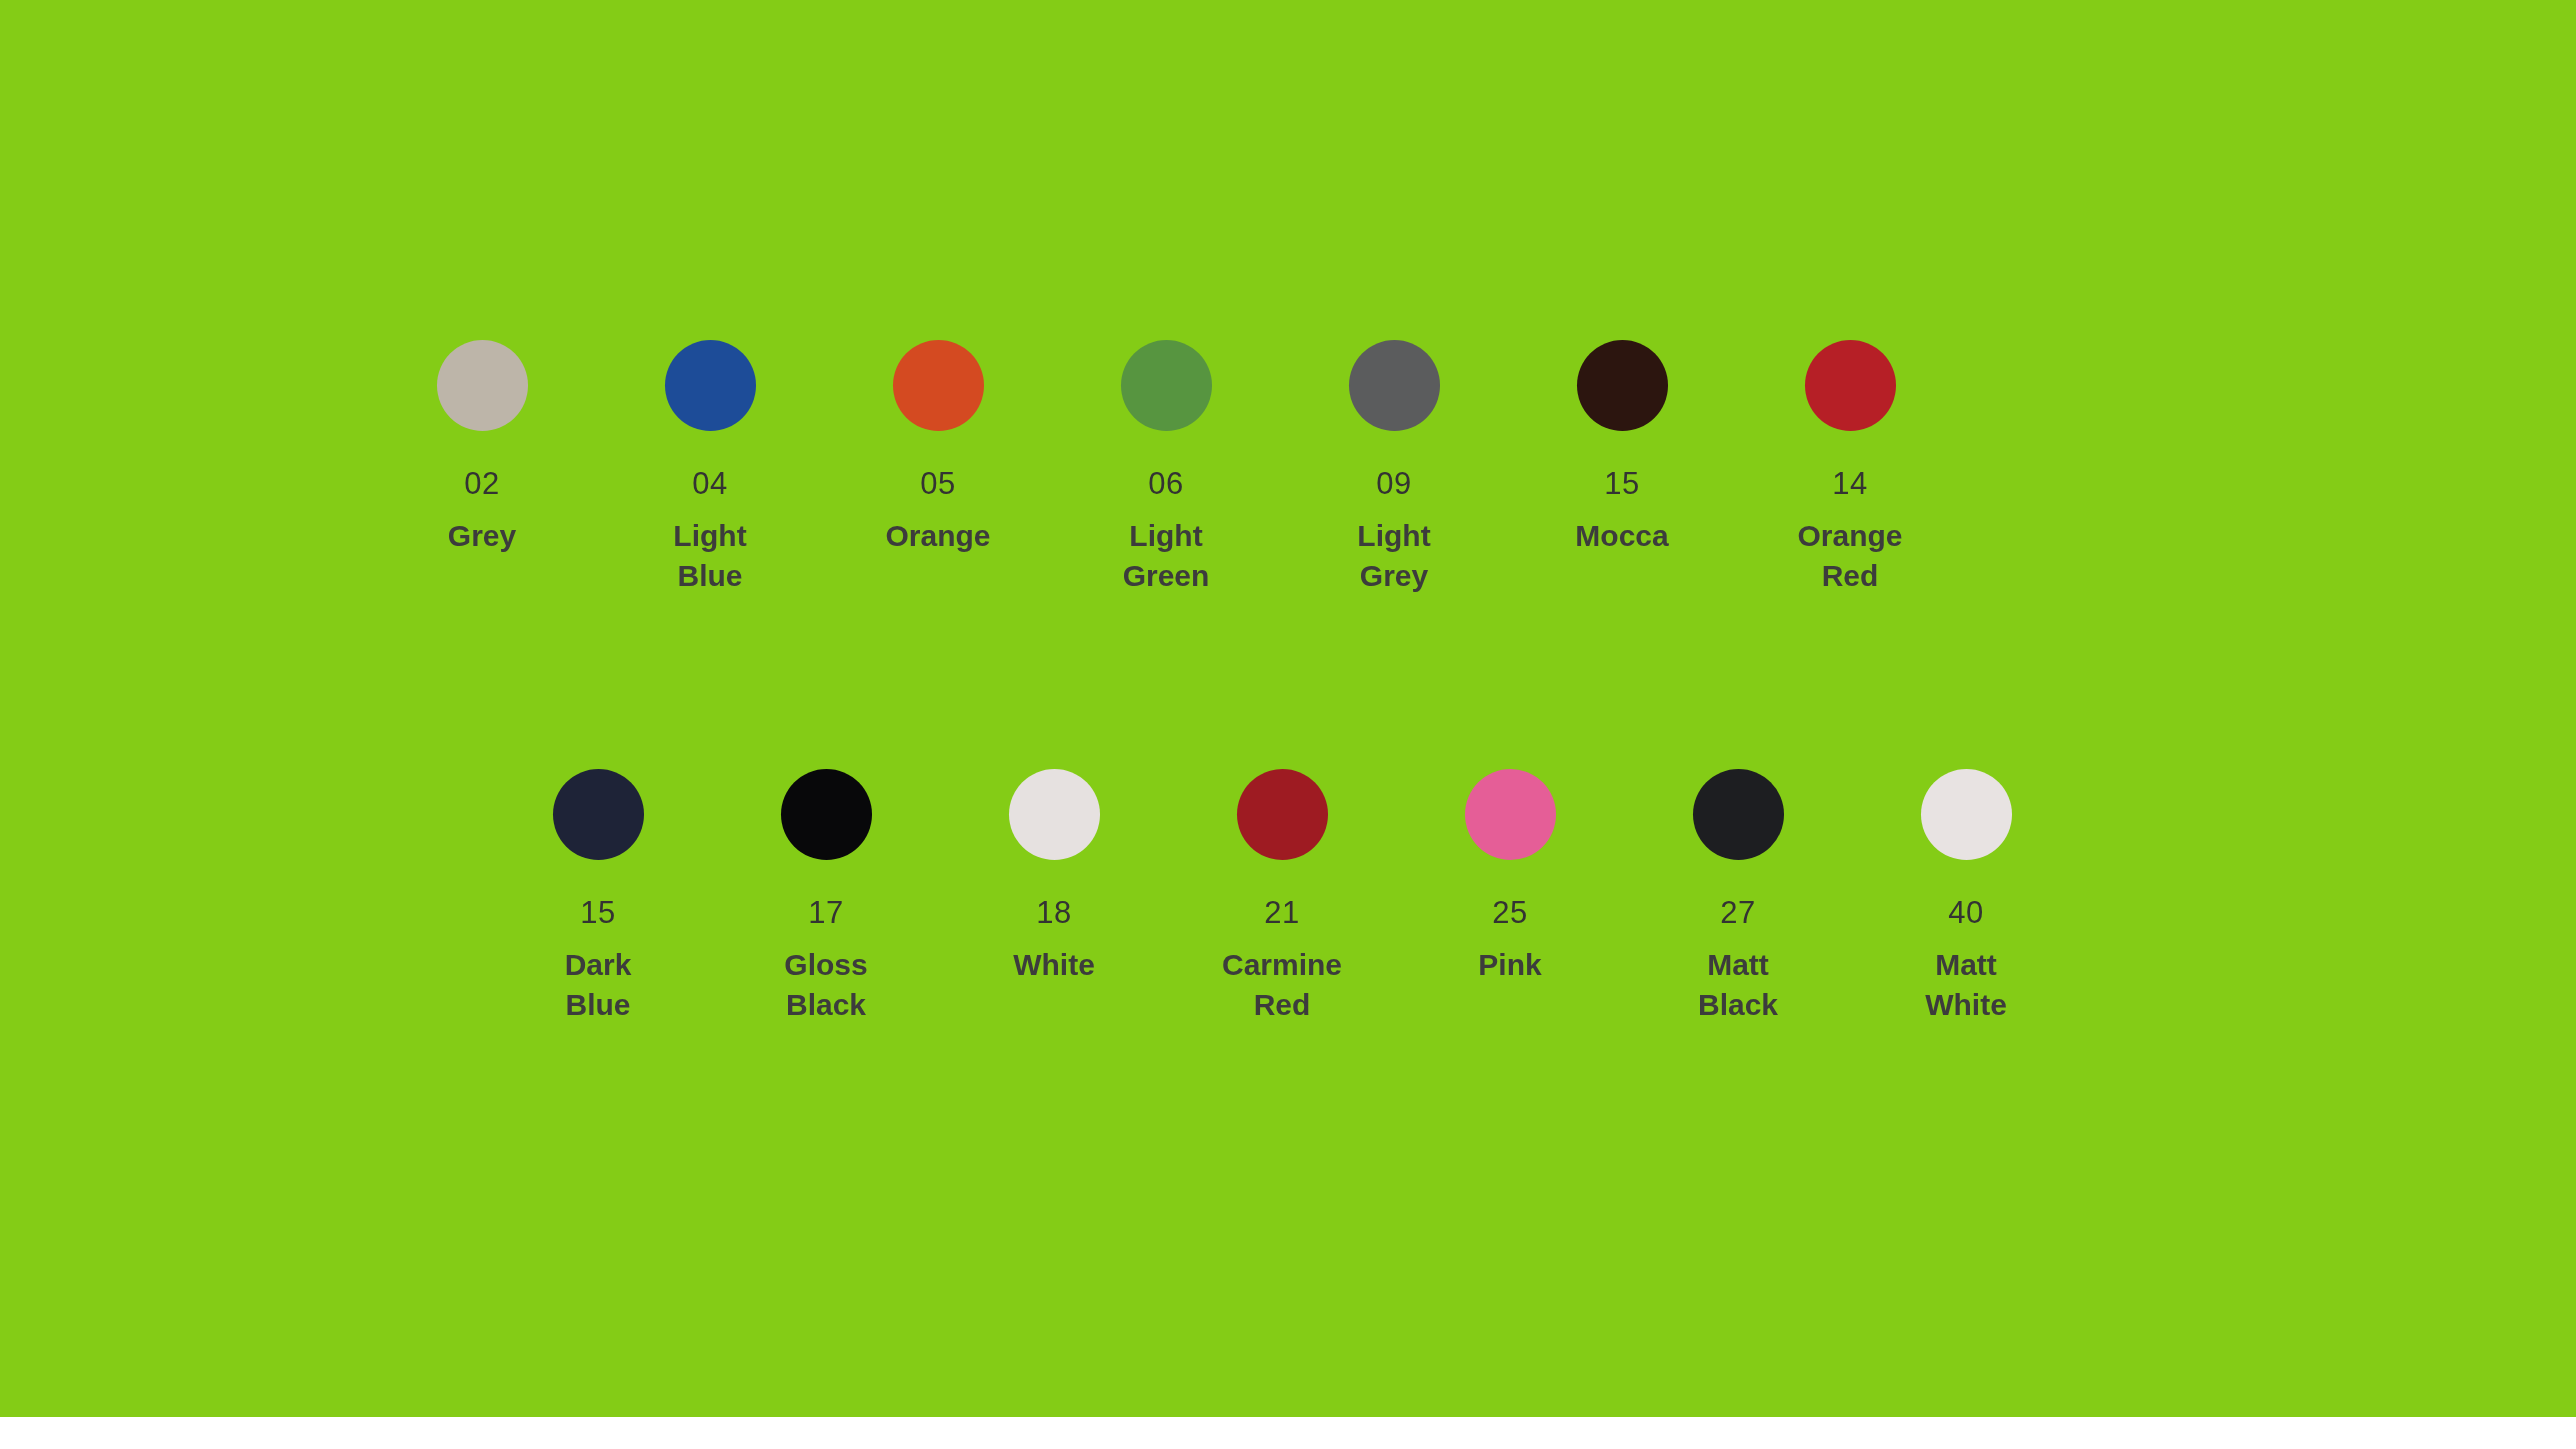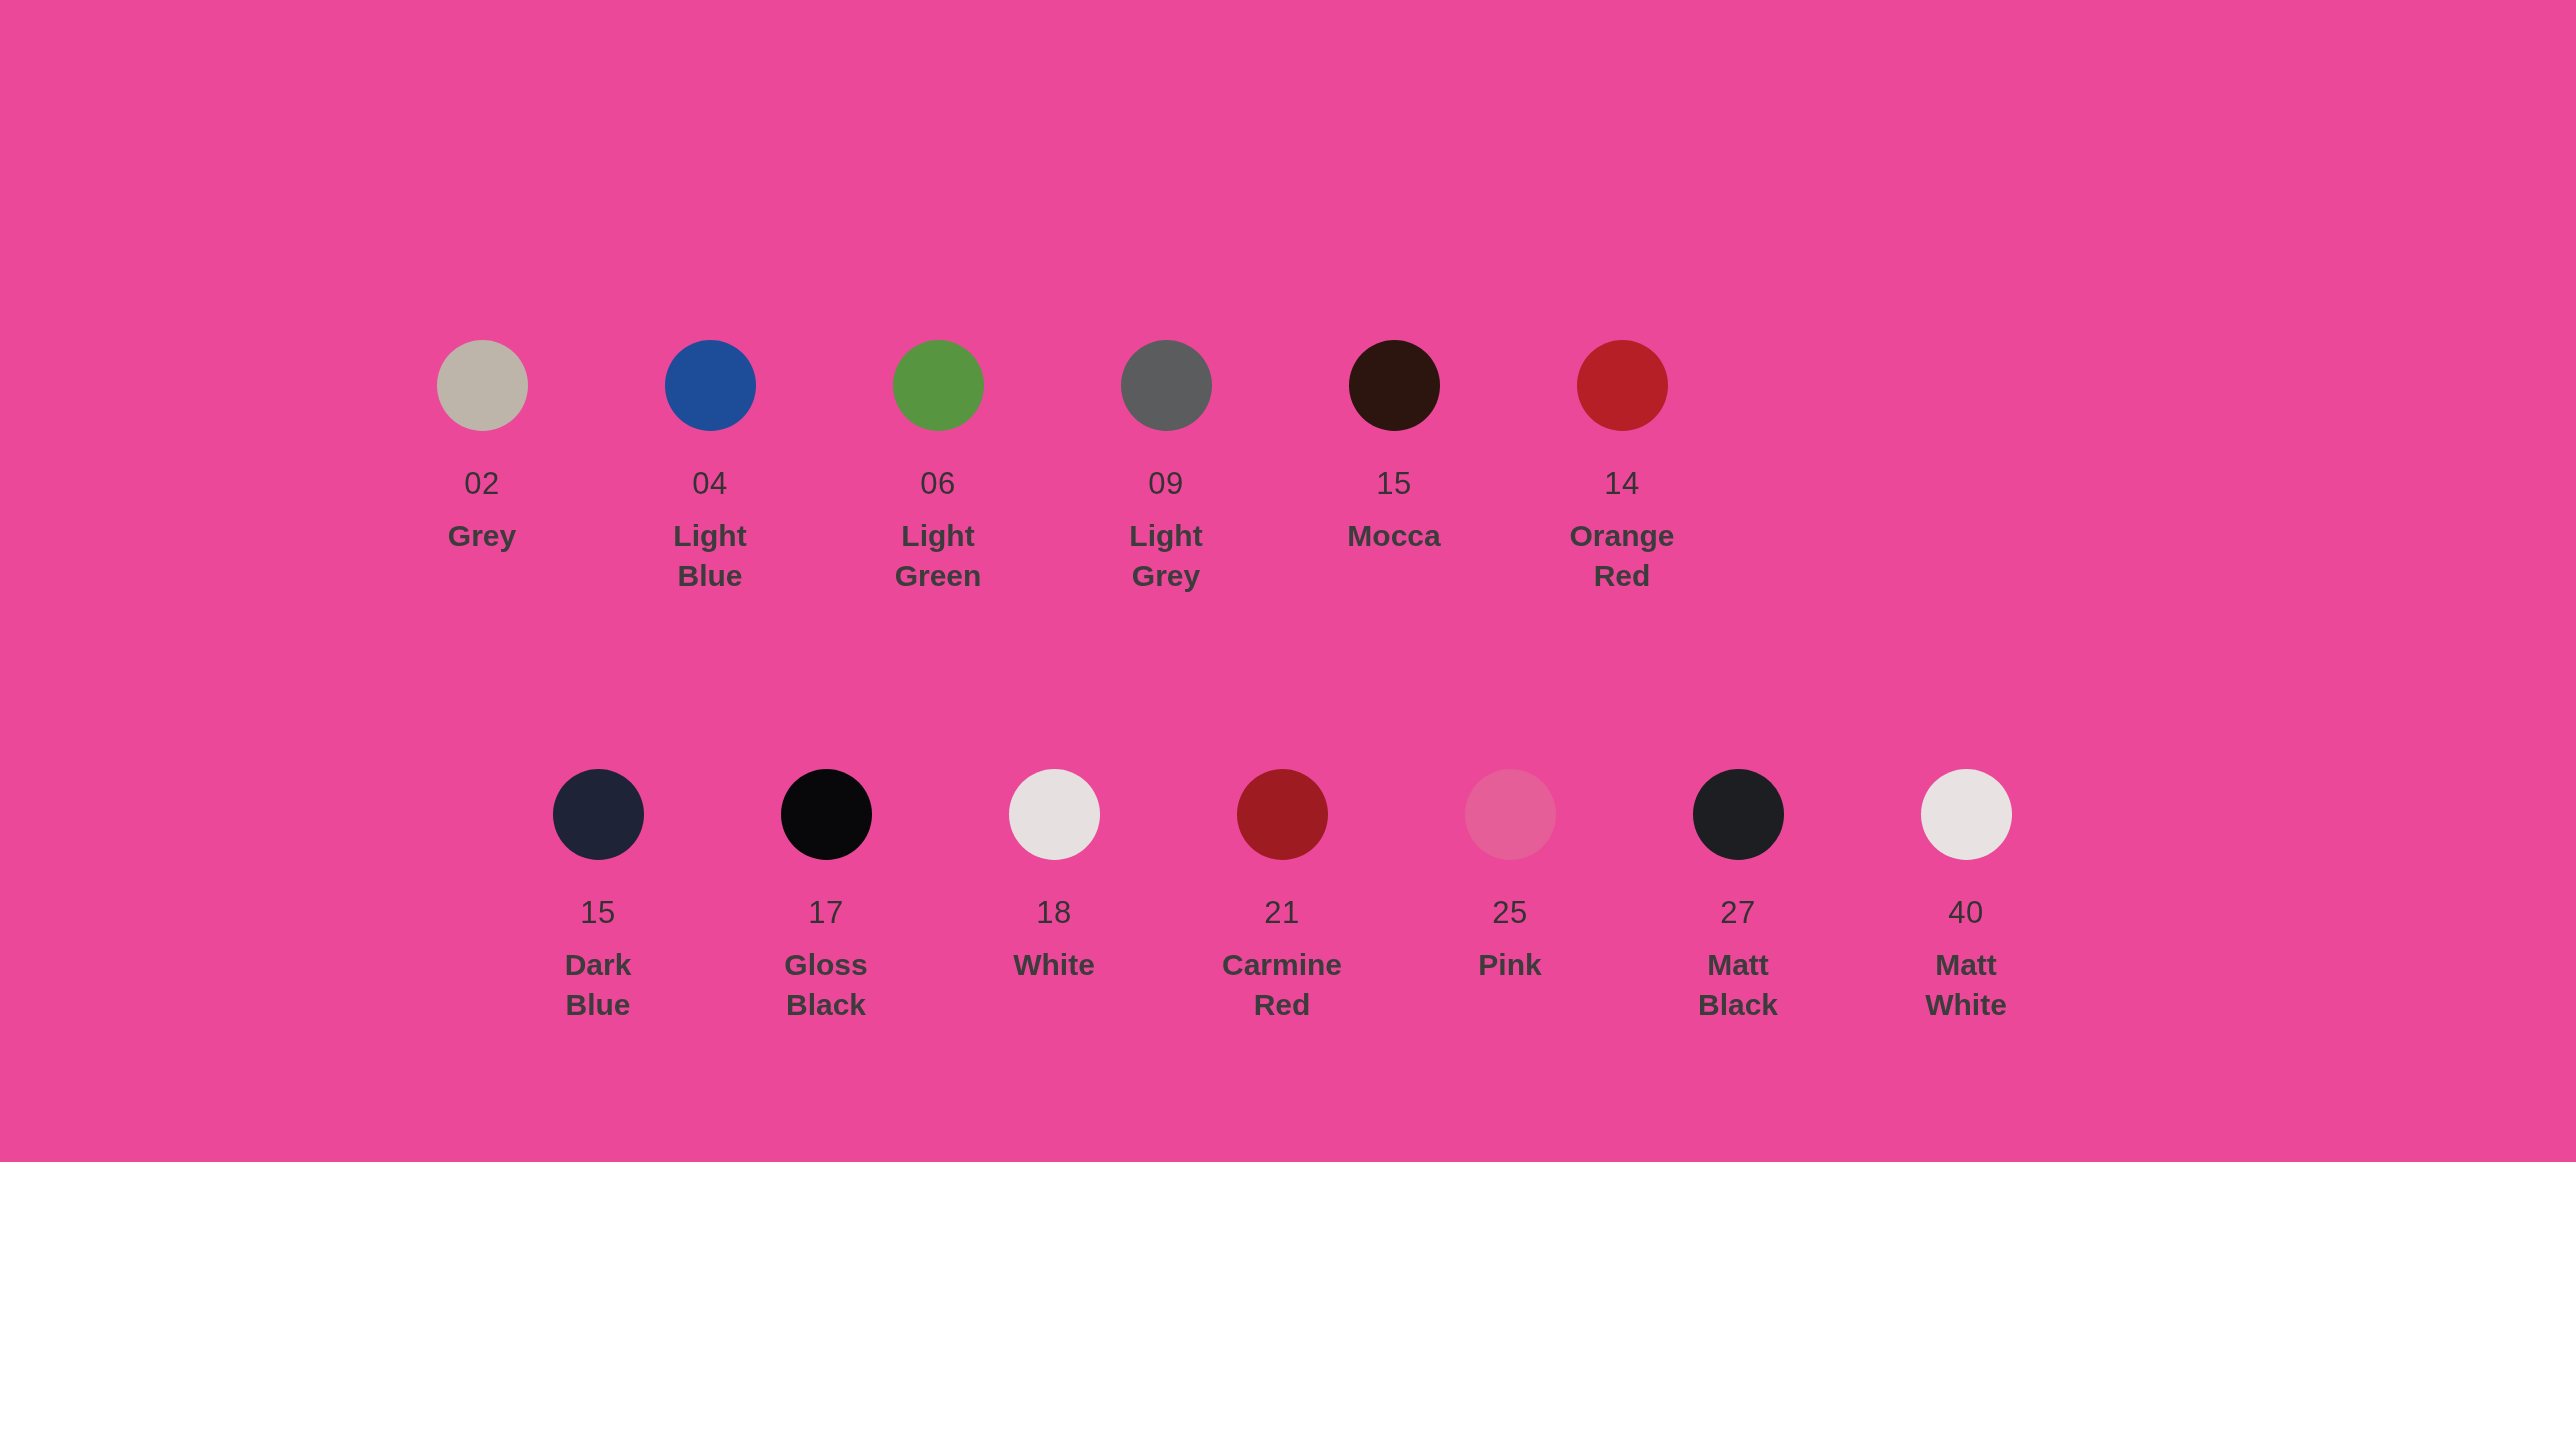--- a/index.html
+++ b/index.html
@@ -13,22 +13,22 @@
     font-family: "Liberation Sans", "DejaVu Sans", sans-serif;
     overflow: hidden;
     position: relative;
   }
 
   #palette-board {
     position: absolute;
     left: 0;
     top: 0;
     width: 2576px;
-    height: 1162px;
-    background: #ec4899;
+    height: 1417px;
+    background: #84cc16;
   }
 
   .swatch-row {
     position: absolute;
     display: flex;
     flex-direction: row;
     align-items: flex-start;
   }
 
   
@@ -92,20 +92,27 @@
       </div>
       <div class="swatch-cell">
         <div class="swatch-disc" style="background: rgb(29, 76, 152);"></div>
         <div class="swatch-code">04</div>
         <div class="swatch-name">
           <div>Light</div>
           <div>Blue</div>
         </div>
       </div>
       <div class="swatch-cell">
+        <div class="swatch-disc" style="background: rgb(212, 74, 33);"></div>
+        <div class="swatch-code">05</div>
+        <div class="swatch-name">
+          <div>Orange</div>
+        </div>
+      </div>
+      <div class="swatch-cell">
         <div class="swatch-disc" style="background: rgb(87, 149, 64);"></div>
         <div class="swatch-code">06</div>
         <div class="swatch-name">
           <div>Light</div>
           <div>Green</div>
         </div>
       </div>
       <div class="swatch-cell">
         <div class="swatch-disc" style="background: rgb(91, 92, 93);"></div>
         <div class="swatch-code">09</div>

